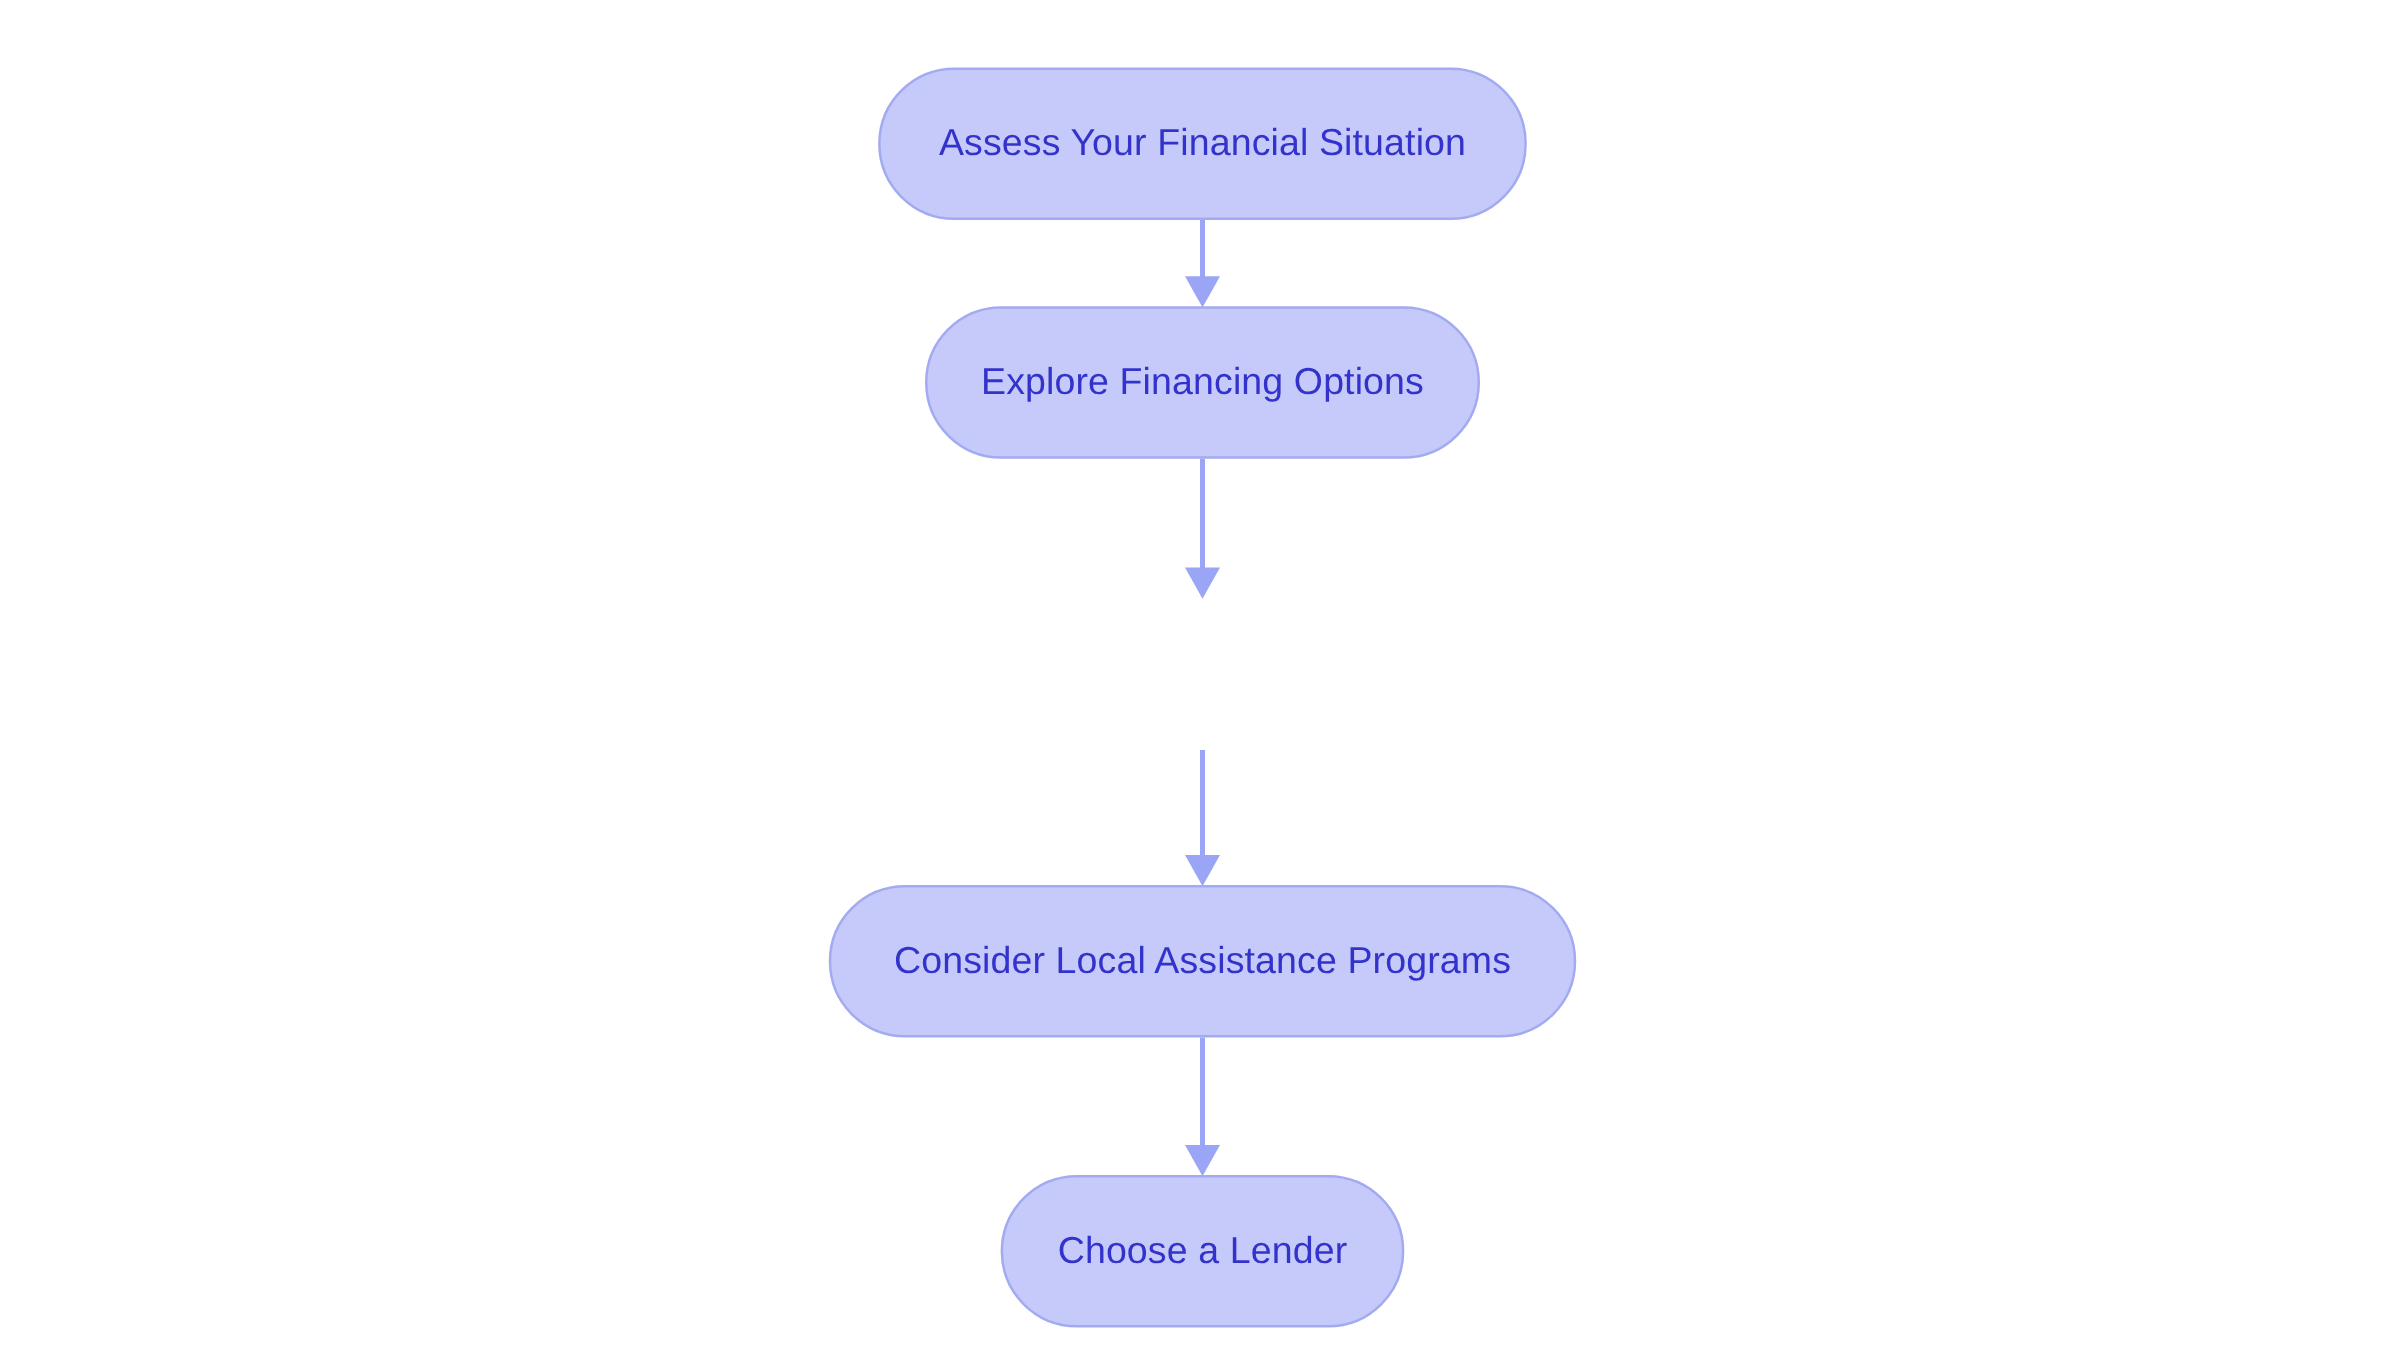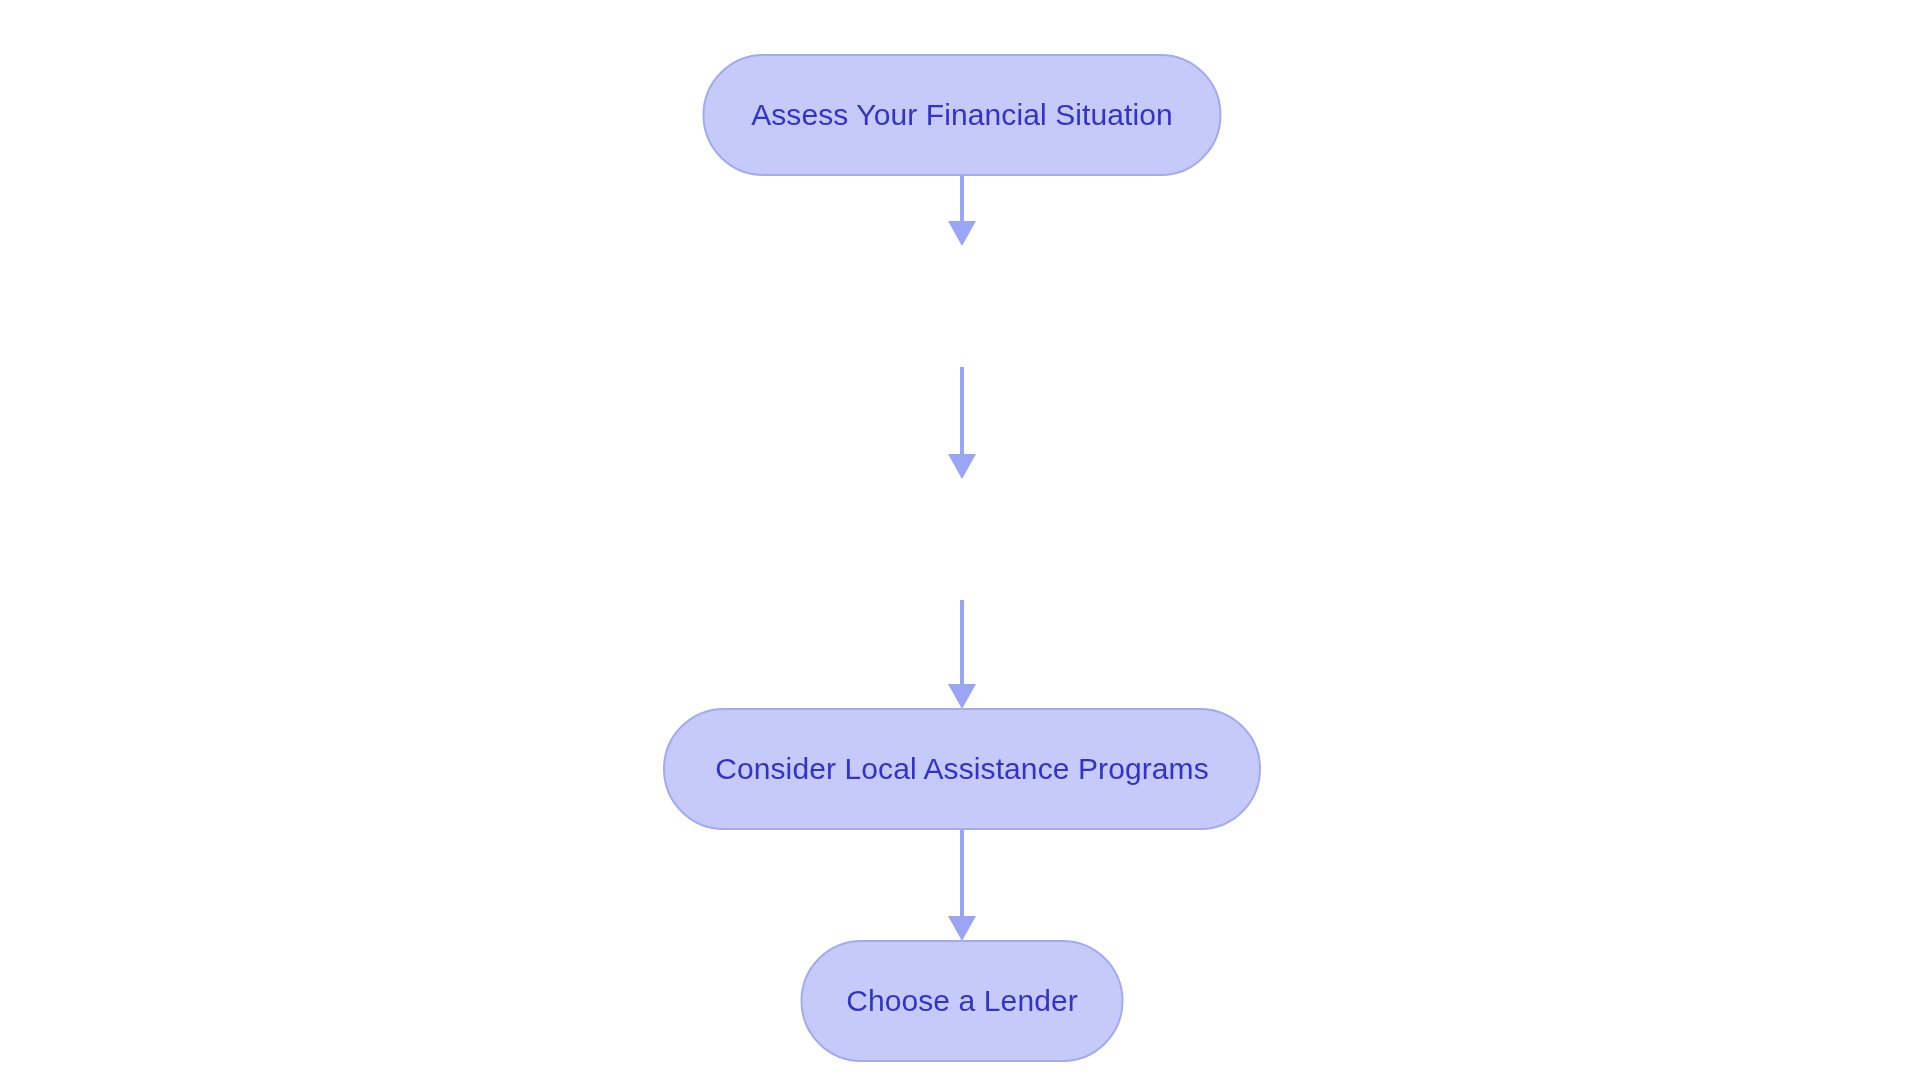--- a/index.html
+++ b/index.html
@@ -72,20 +72,23 @@
     <g>
       <line x1="962" y1="830" x2="962" y2="917" stroke="#9BA5F5" stroke-width="4"></line>
       <polygon points="948,916 976,916 962,941" fill="#9BA5F5"></polygon>
     </g>
   </svg>
 
   <div class="node" id="node-0" style="left:962px; top:10px; width:519px;margin-top:44px;">
     <span class="node-label">Assess Your Financial Situation</span>
   </div>
 
+  <div class="node" id="node-1" style="left:962px; top:245px; width:444px;">
+    <span class="node-label">Explore Financing Options</span>
+  </div>
 
 
   <div class="node" id="node-3" style="left:962px; top:708px; width:598px;">
     <span class="node-label">Consider Local Assistance Programs</span>
   </div>
 
   <div class="node" id="node-4" style="left:962px; top:940px; width:323px;">
     <span class="node-label">Choose a Lender</span>
   </div>
 

